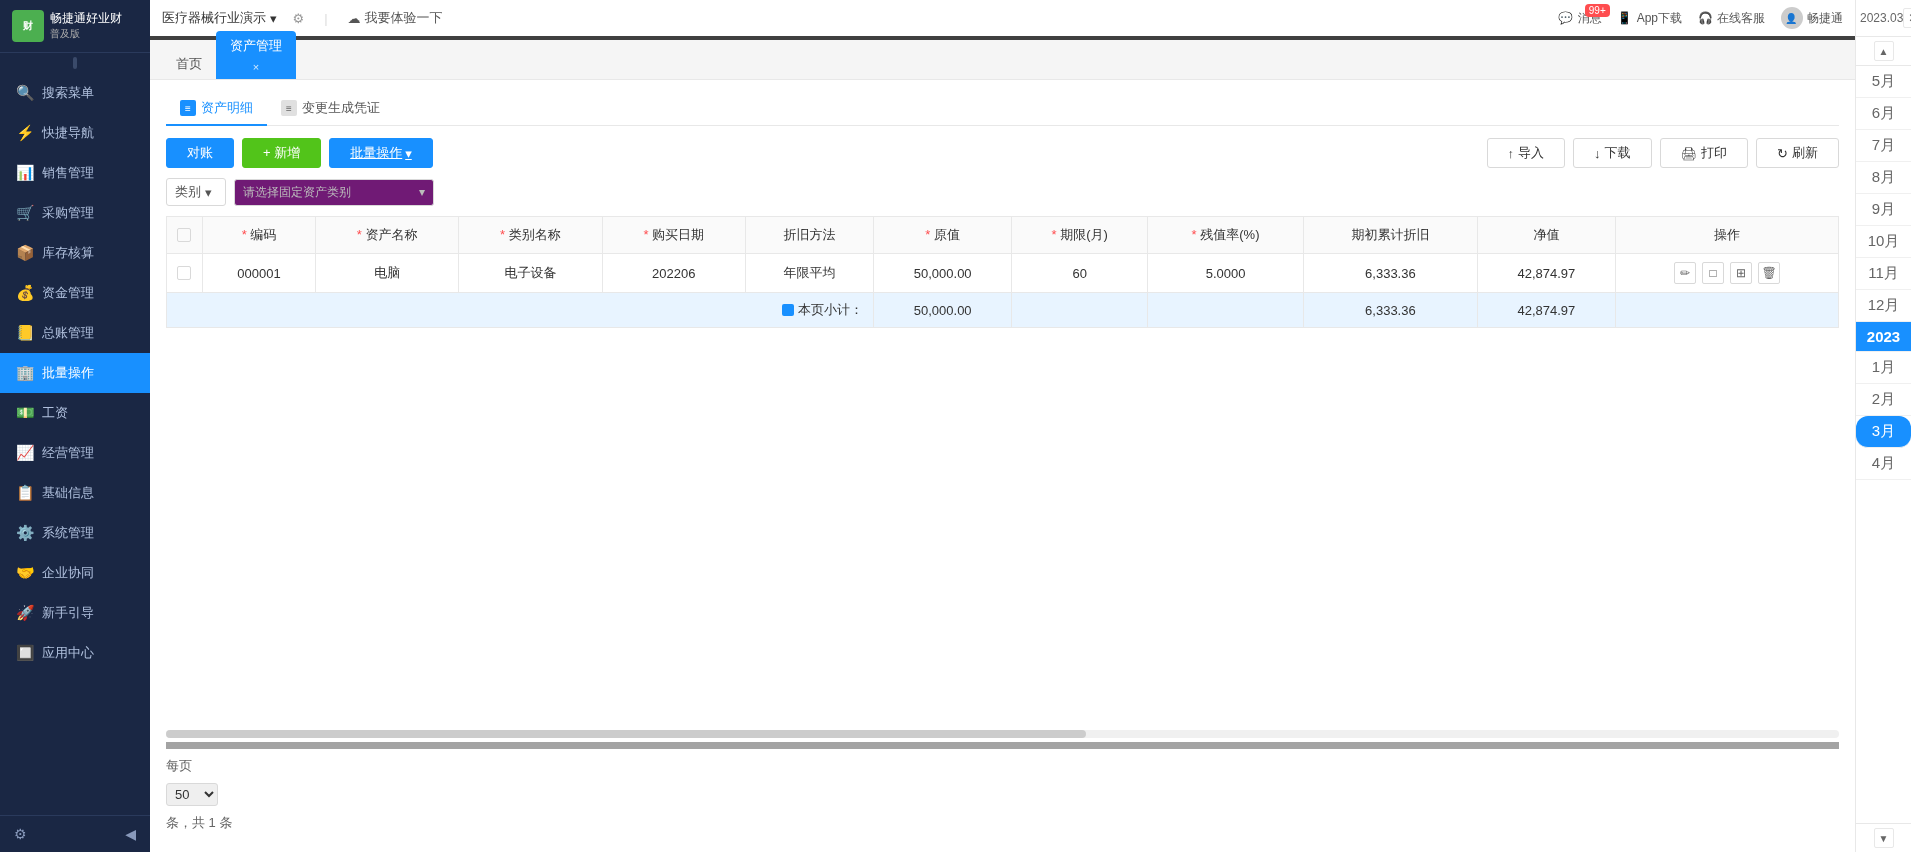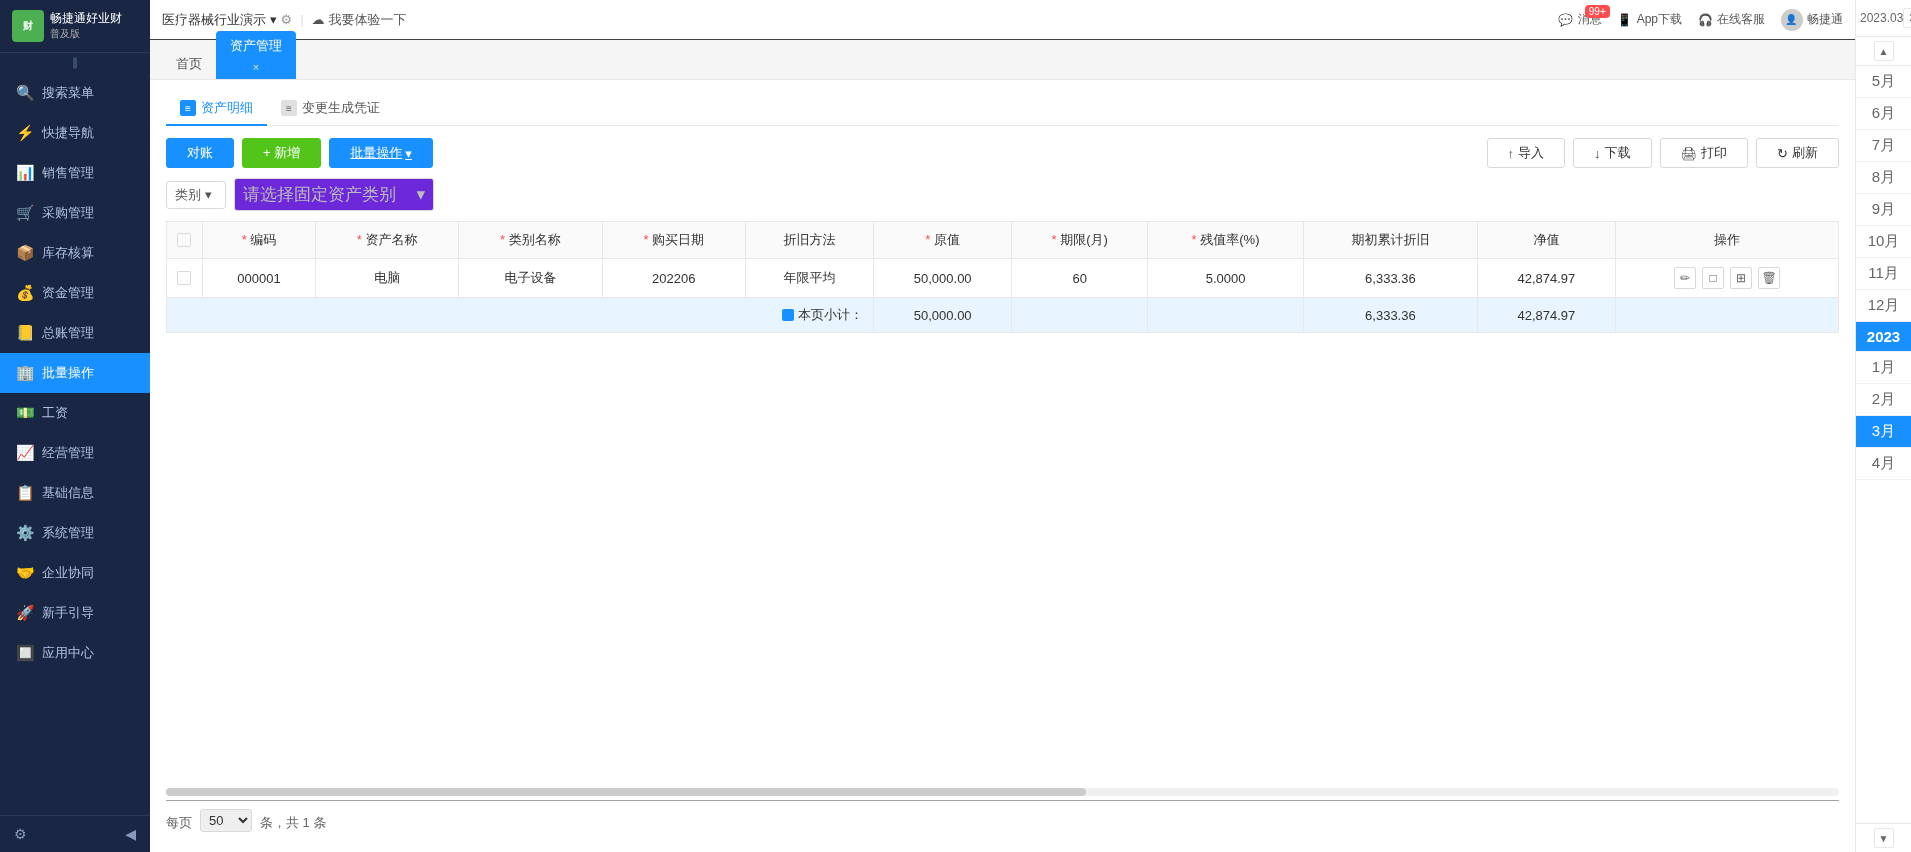--- a/index.html
+++ b/index.html
@@ -75,25 +75,25 @@
       flex: 1;
       display: flex;
       flex-direction: column;
       overflow: hidden;
     }
 
     
     .topbar {
       height: 40px;
       background: #fff;
-      border-bottom: 1px solid #404040;
+      border-bottom: 4px solid #404040;
       display: flex;
       align-items: center;
       padding: 0 12px;
-      gap: 4px;
+      gap: 16px;
       flex-shrink: 0;
     }
     .topbar-company {
       display: flex;
       align-items: center;
       gap: 4px;
       color: #333;
       font-size: 13px;
       cursor: pointer;
     }
@@ -298,24 +298,24 @@
       color: #555;
       cursor: pointer;
       font-size: 13px;
       min-width: 60px;
     }
     .filter-input-wrap {
       display: flex;
       align-items: center;
       border: 1px solid #d9d9d9;
       border-radius: 3px;
-      background: #6d28d9;
+      background: #701a75;
       padding: 4px 8px;
       color: #aaa;
-      font-size: 17px;
+      font-size: 12px;
       min-width: 200px;
     }
     .filter-input-arrow {
       margin-left: auto;
       color: #bbb;
     }
 
     
     .table-wrap {
       flex: 1;
@@ -370,23 +370,24 @@
       justify-content: center;
       cursor: pointer;
       color: #666;
       font-size: 12px;
     }
 
     
     .table-footer {
       padding: 8px 0;
       display: flex;
-      align-items: flex-end;
+      align-items: flex-start;
       gap: 8px;
-      border-top: 1px solid #a3a3a3;
+      border-top: 7px solid #a3a3a3;
+      flex-direction: column;
     }
     .page-size-label { color: #666; font-size: 13px; }
     .page-size-select {
       border: 1px solid #d9d9d9;
       border-radius: 3px;
       padding: 2px 4px;
       font-size: 13px;
       color: #333;
     }
     .page-count { color: #666; font-size: 13px; }
@@ -431,21 +432,21 @@
       padding: 6px 0;
       text-align: center;
       font-size: 15px;
       color: #666;
       cursor: pointer;
       border-bottom: 1px solid #f0f0f0;
     }
     .month-item.current {
       background: #1890ff;
       color: white;
-      border-radius: 0;
+      border-radius: 12px;
     }
     .month-item.year-marker {
       background: #1890ff;
       color: white;
       font-weight: bold;
     }
     .arrow-btn {
       width: 20px;
       height: 20px;
       border: 1px solid #e8e8e8;

